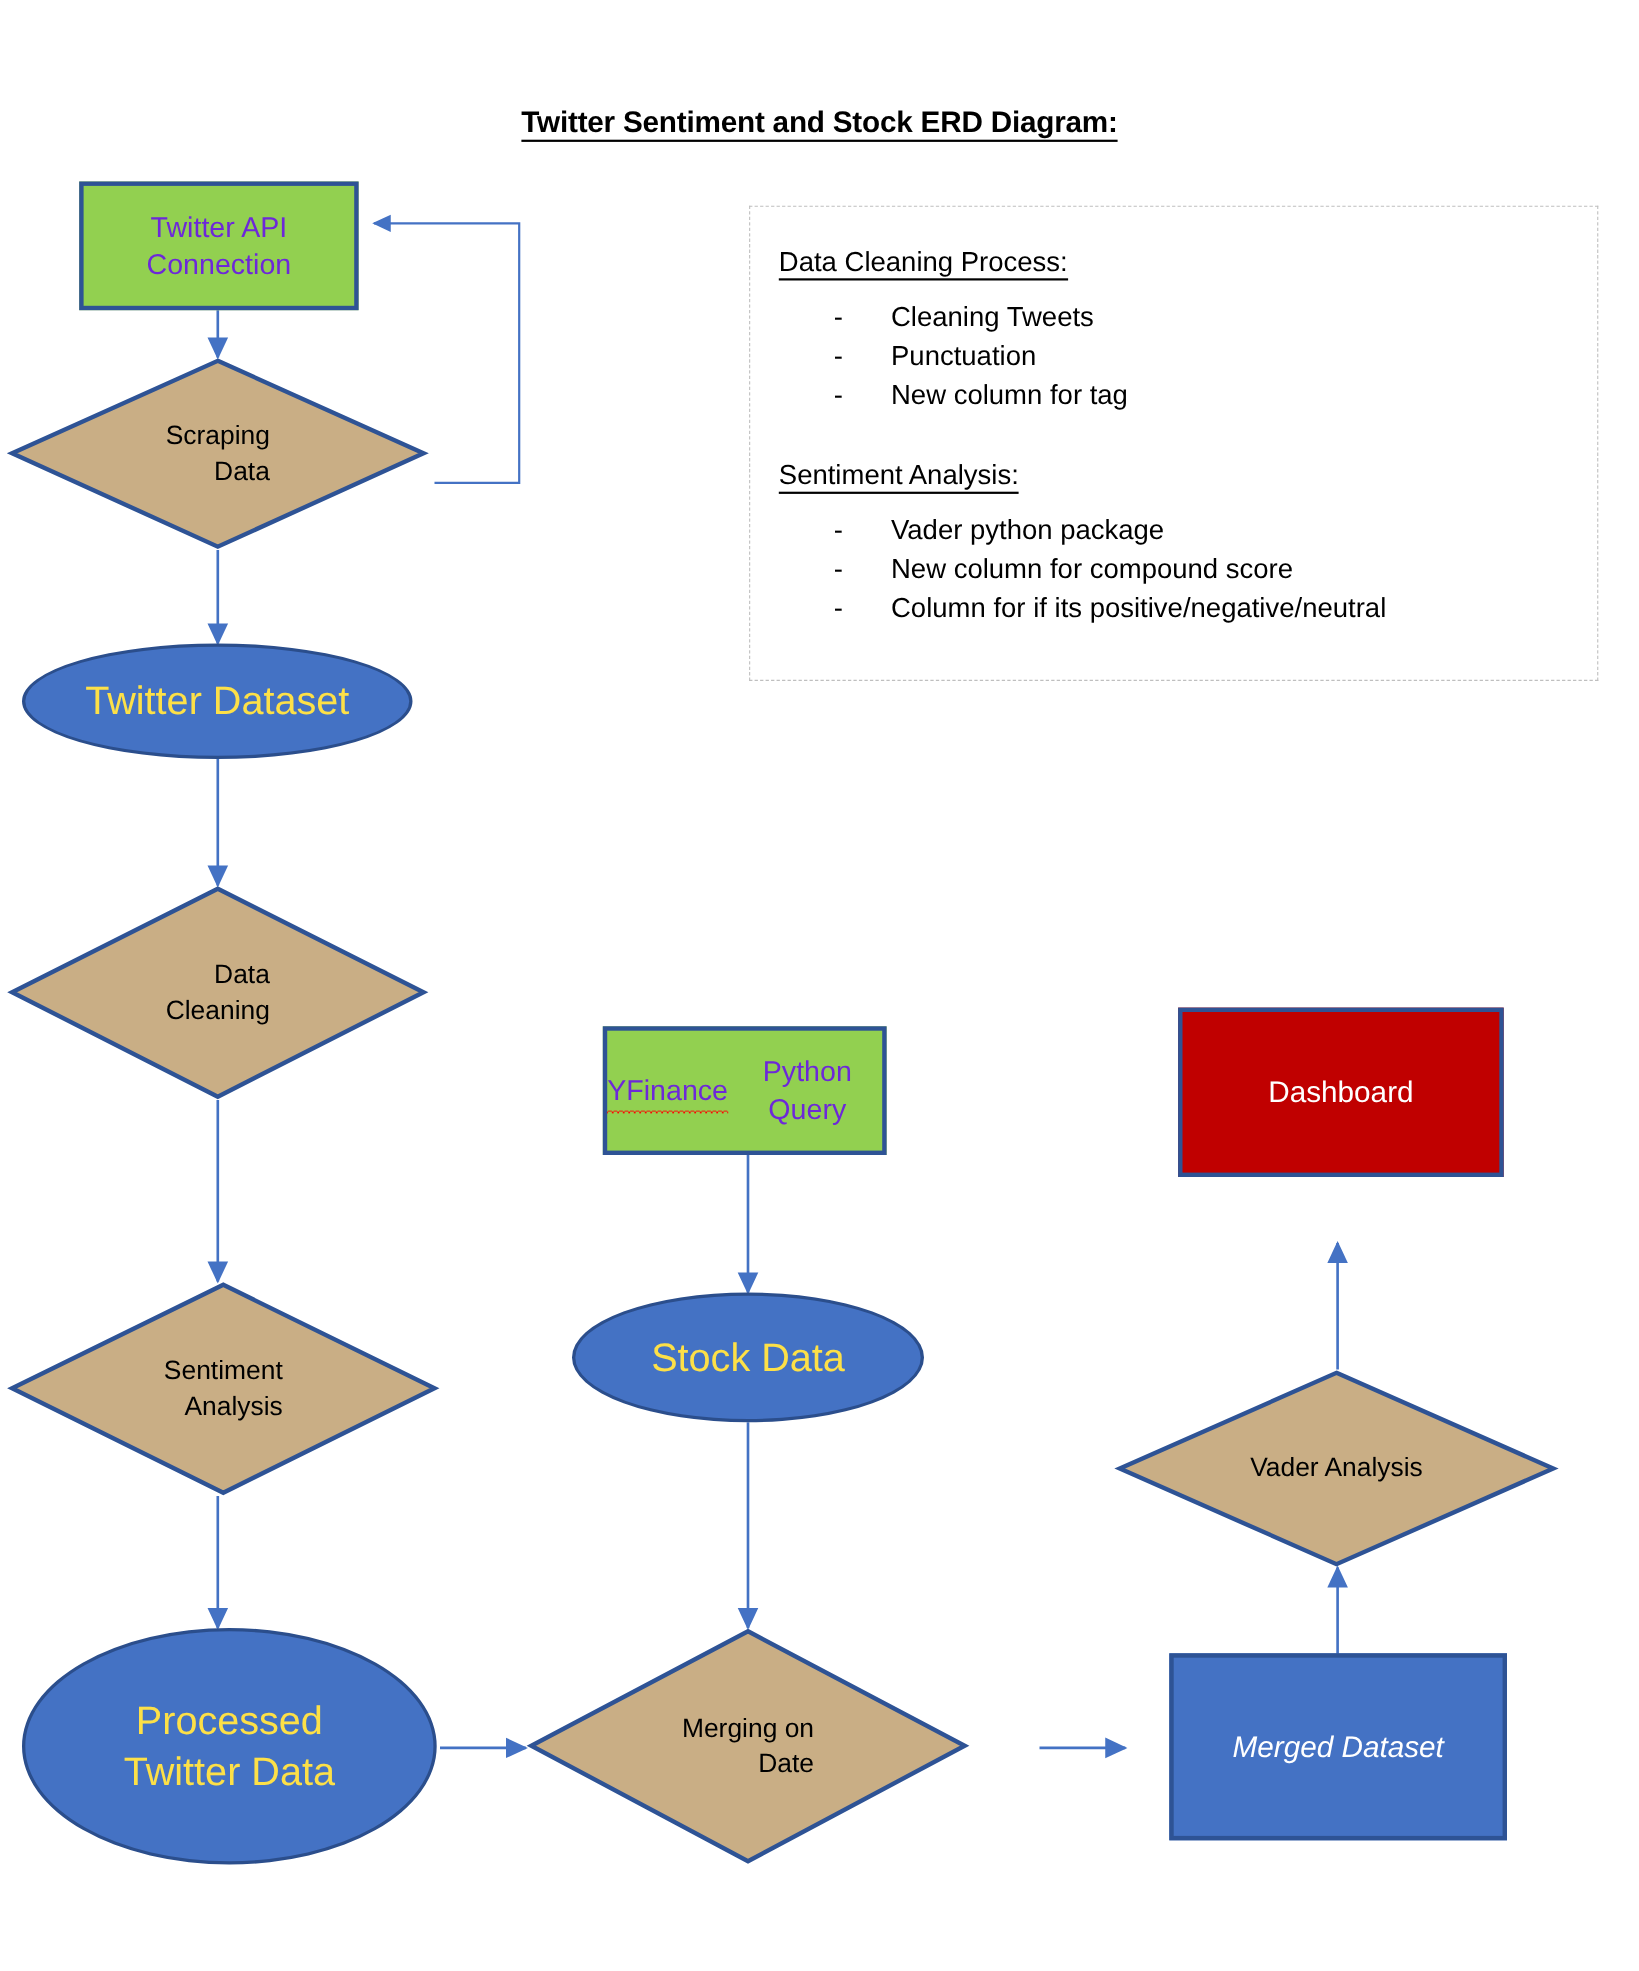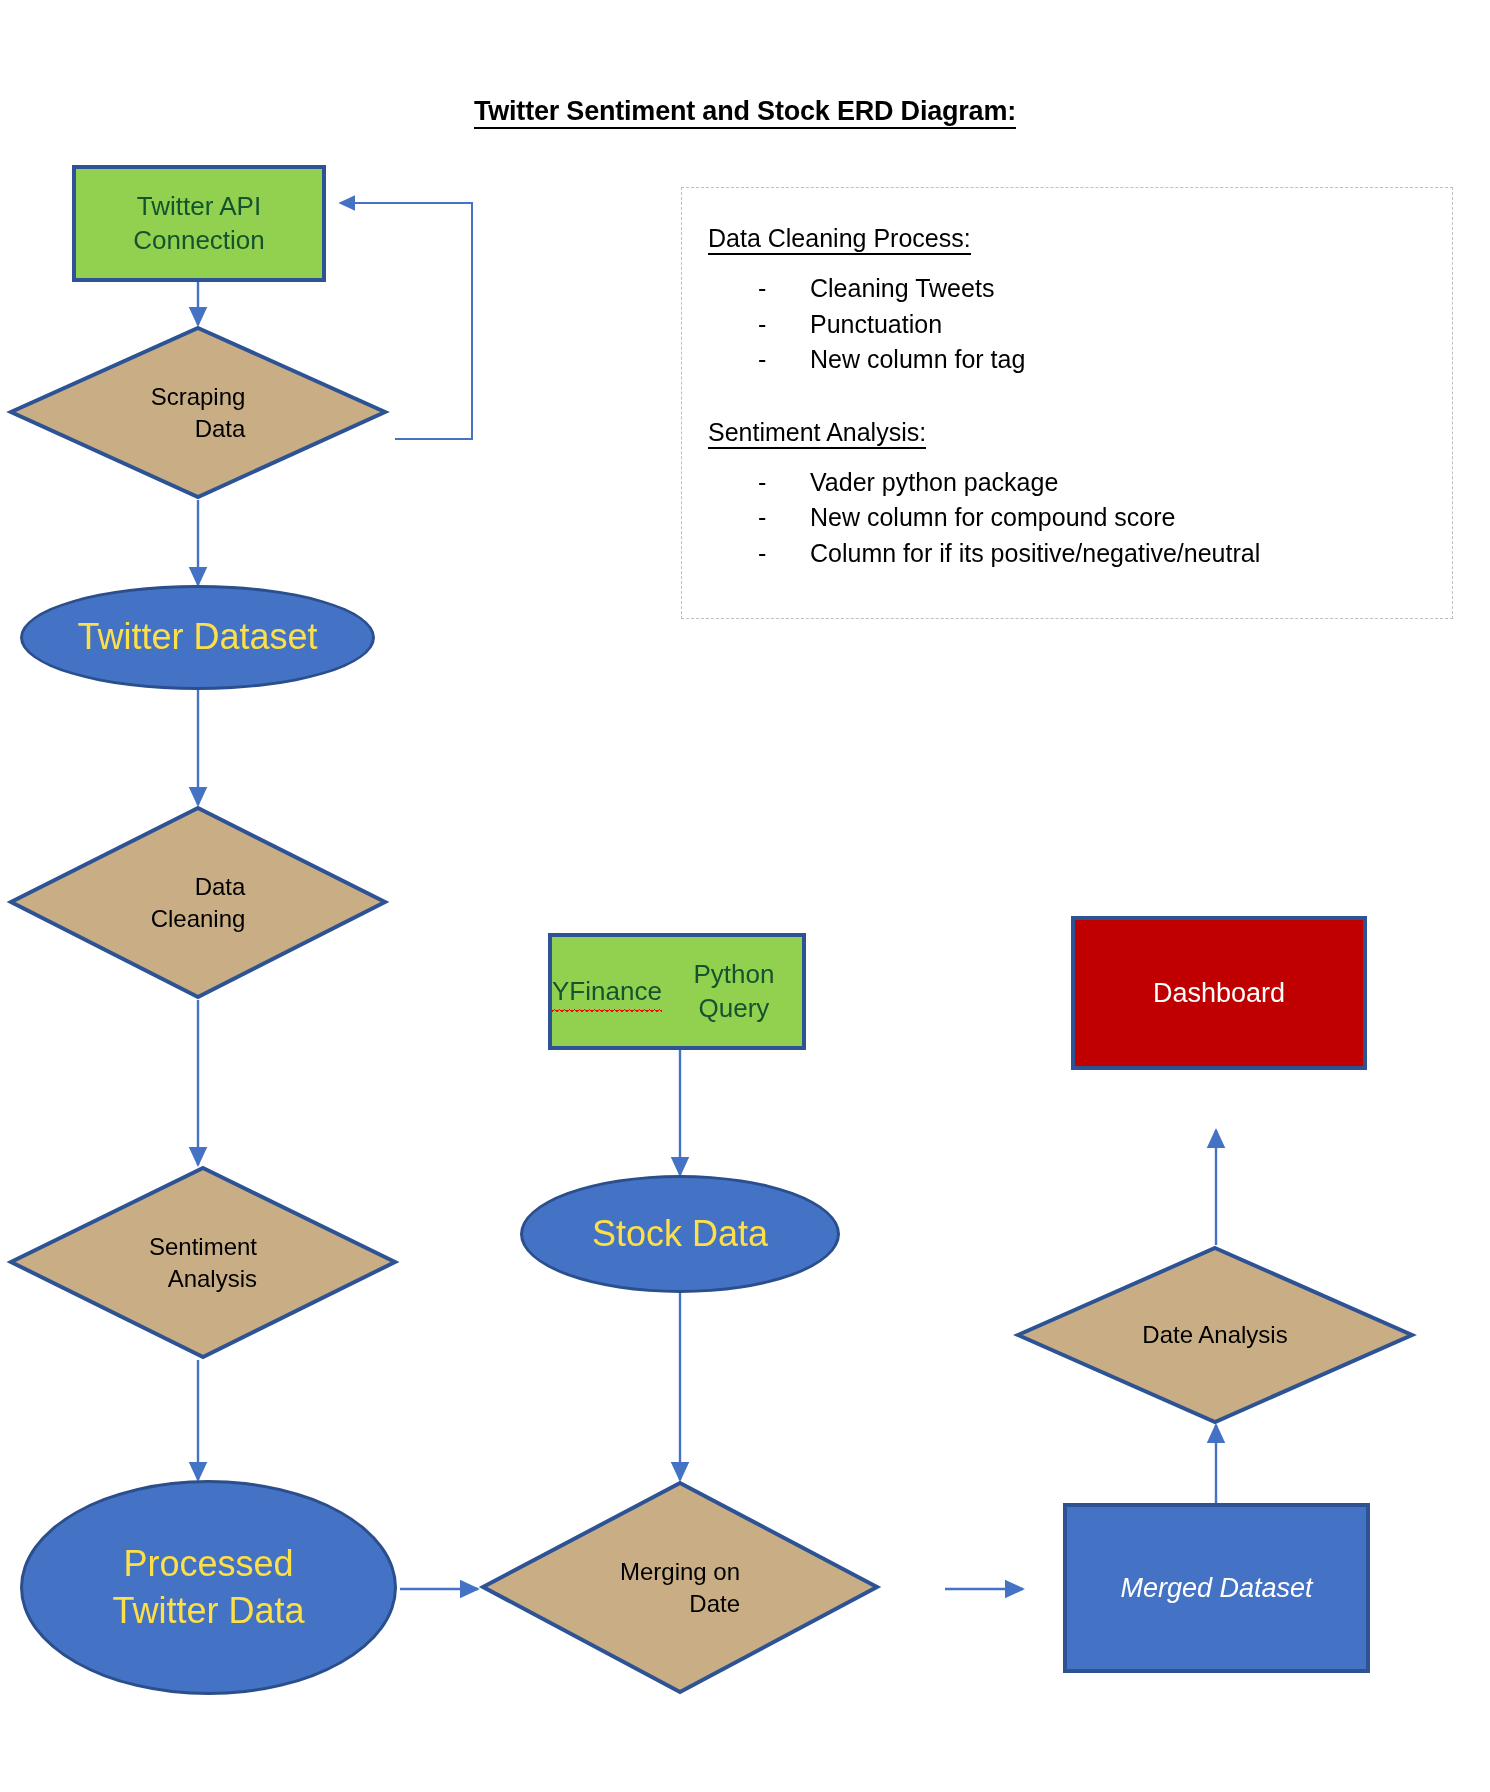--- a/index.html
+++ b/index.html
@@ -42,21 +42,21 @@
     display: flex;
     align-items: center;
     justify-content: center;
     text-align: center;
     line-height: 1.28;
   }
 
   .box-green {
     background: #92D050;
     border: 4px solid #2E5395;
-    color: #14532d;
+    color: #6d28d9;
     font-size: 26px;
   }
   .box-blue {
     background: #4472C4;
     border: 4px solid #2E5395;
     color: #ffffff;
     font-size: 27px;
   }
   .box-red {
     background: #C00000;
@@ -259,21 +259,21 @@
   </div>
 
   <div class="node box-blue" style="left:1063px; top:1503px; width:307px; height:170px;font-style:italic;">
     <span>Merged Dataset</span>
   </div>
 
   <div class="diamond-wrap" style="left:1015px; top:1245px; width:400px; height:180px;">
     <svg width="400" height="180" viewBox="0 0 400 180" xmlns="http://www.w3.org/2000/svg">
       <polygon points="200,3 397,90 200,177 3,90" fill="#C9AE85" stroke="#2E5395" stroke-width="4"></polygon>
     </svg>
-    <div class="diamond-label">Date Analysis</div>
+    <div class="diamond-label">Vader Analysis</div>
   </div>
 
   <div class="node box-red" style="left:1071px; top:916px; width:296px; height:154px;">
     <span>Dashboard</span>
   </div>
 
   <div class="notes">
     <div class="notes-head">
       <span>Data Cleaning Process:</span>
     </div>

